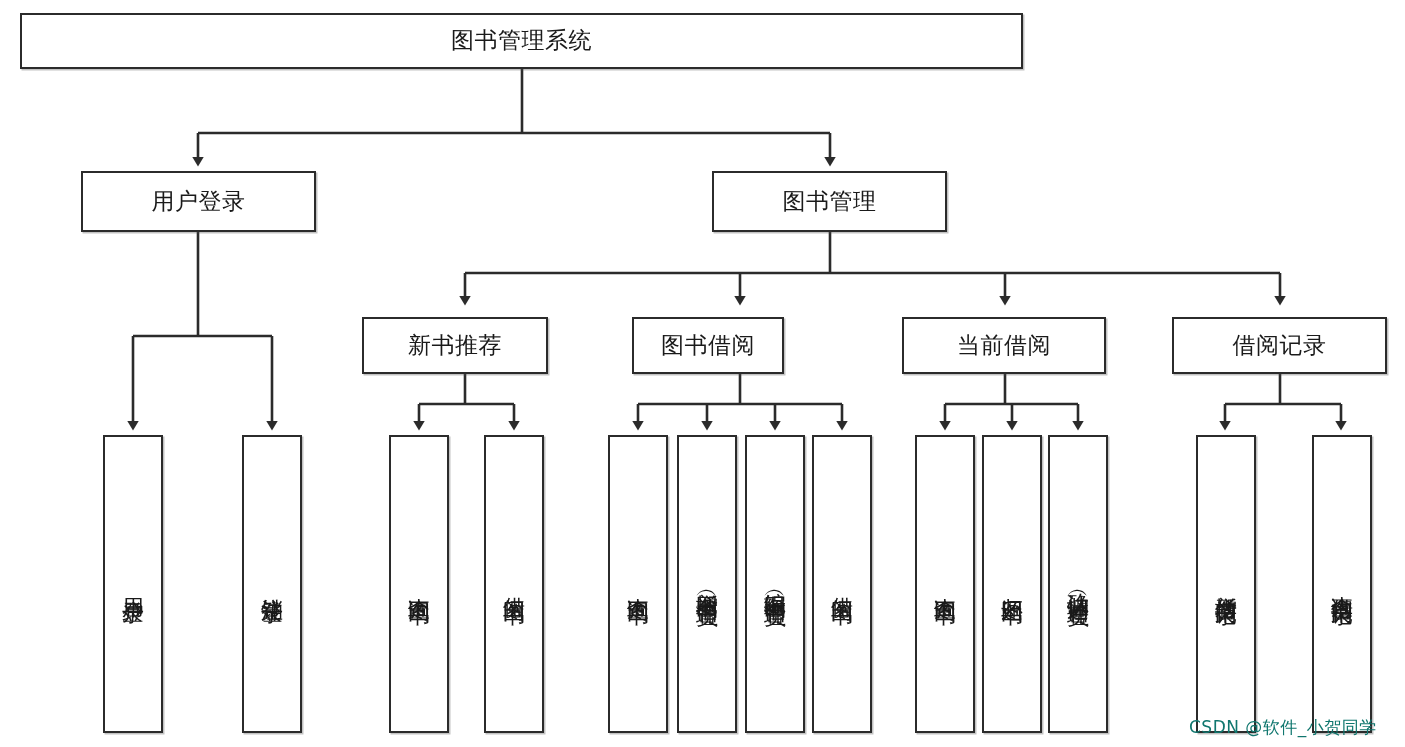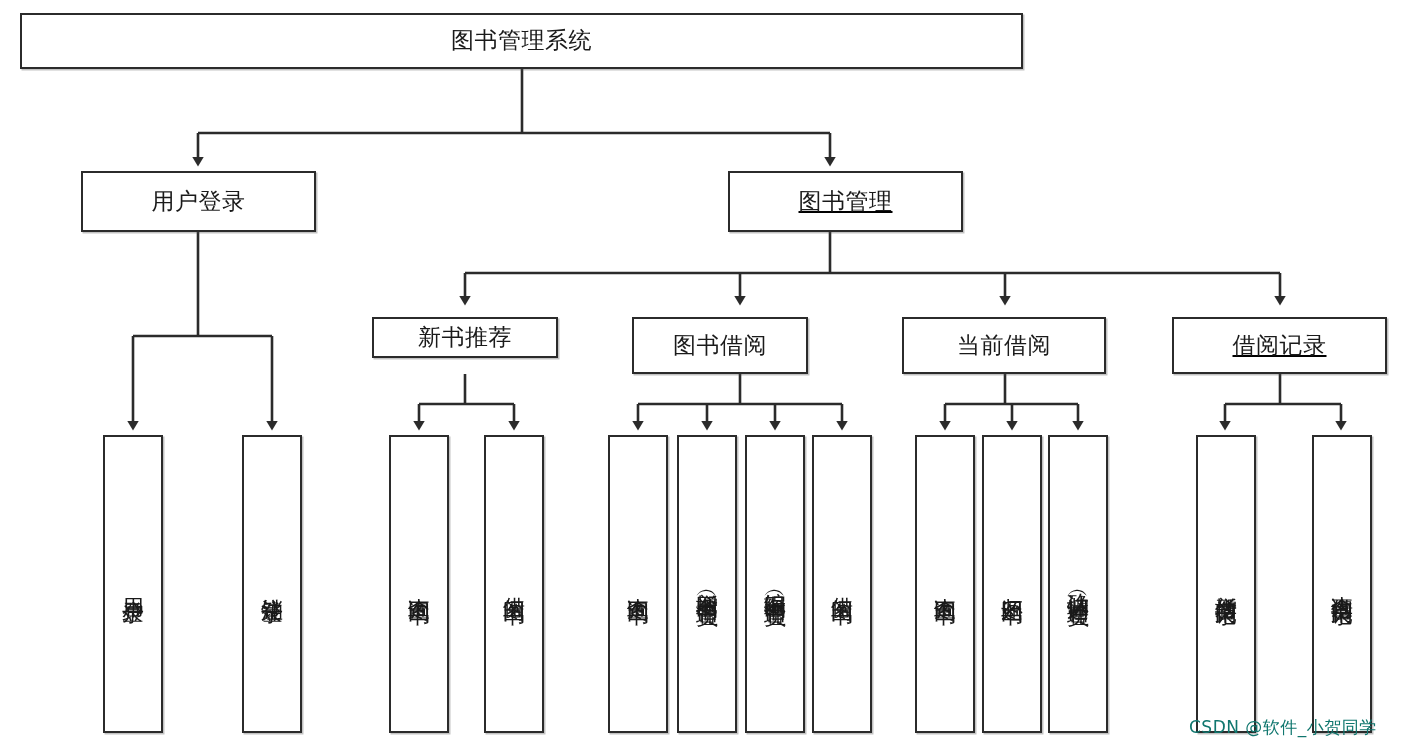--- a/index.html
+++ b/index.html
@@ -117,37 +117,37 @@
   </svg>
 
   <div class="node-box" style="left:20px; top:13px; width:1003px; height:56px;">
     <span class="node-label h-label">图书管理系统</span>
   </div>
 
   <div class="node-box" style="left:81px; top:171px; width:235px; height:61px;">
     <span class="node-label h-label">用户登录</span>
   </div>
 
-  <div class="node-box" style="left:728px; top:171px; width:235px; height:61px;text-decoration:underline;">
+  <div class="node-box" style="left:712px; top:171px; width:235px; height:61px;">
     <span class="node-label h-label">图书管理</span>
   </div>
 
-  <div class="node-box" style="left:372px; top:317px; width:186px; height:41px;">
+  <div class="node-box" style="left:362px; top:317px; width:186px; height:57px;">
     <span class="node-label h-label">新书推荐</span>
   </div>
 
-  <div class="node-box" style="left:632px; top:317px; width:176px; height:57px;">
+  <div class="node-box" style="left:632px; top:317px; width:152px; height:57px;">
     <span class="node-label h-label">图书借阅</span>
   </div>
 
   <div class="node-box" style="left:902px; top:317px; width:204px; height:57px;">
     <span class="node-label h-label">当前借阅</span>
   </div>
 
-  <div class="node-box" style="left:1172px; top:317px; width:215px; height:57px;text-decoration:underline;">
+  <div class="node-box" style="left:1172px; top:317px; width:215px; height:57px;">
     <span class="node-label h-label">借阅记录</span>
   </div>
 
   <div class="node-box" style="left:103px; top:435px; width:60px; height:298px;">
     <span class="node-label v-label">用户登录</span>
   </div>
 
   <div class="node-box" style="left:242px; top:435px; width:60px; height:298px;">
     <span class="node-label v-label">注销登录</span>
   </div>

